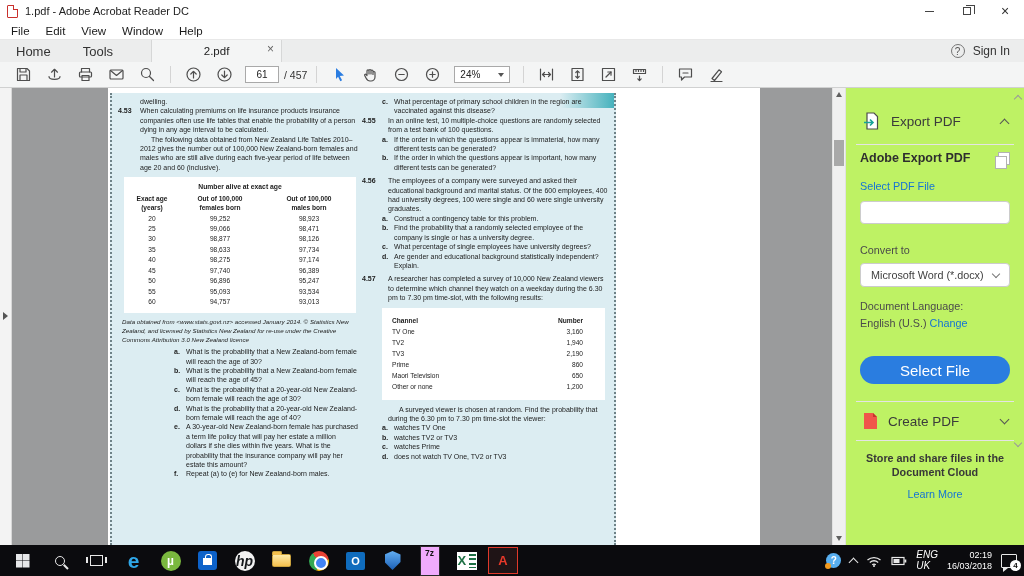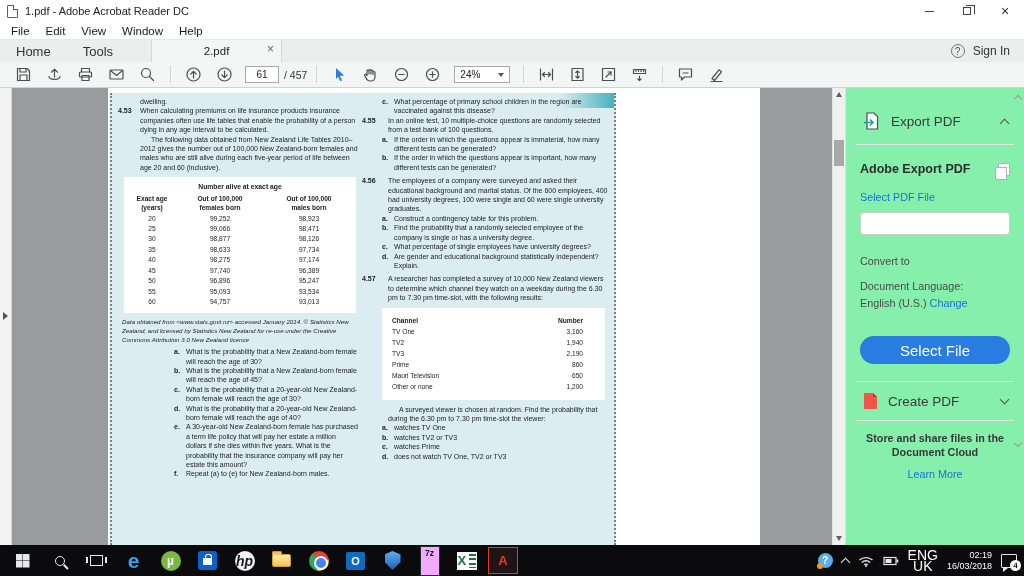--- a/index.html
+++ b/index.html
@@ -80,31 +80,31 @@
   .t2-grid .c1{text-align:right;padding-right:12px;}
   .t2-grid .h1{text-align:right;padding-right:12px;}
 
   
   .doc-scroll{position:absolute;left:832px;top:0;width:13px;height:100%;background:#f0f0f0;border-left:1px solid #e2e2e2;}
   .scr-up{position:absolute;top:4px;left:3px;width:0;height:0;border-left:3.5px solid transparent;border-right:3.5px solid transparent;border-bottom:5px solid #606060;}
   .scr-dn{position:absolute;bottom:4px;left:3px;width:0;height:0;border-left:3.5px solid transparent;border-right:3.5px solid transparent;border-top:5px solid #606060;}
   .scr-thumb{position:absolute;top:52px;left:1px;width:10px;height:26px;background:#a9a9a9;}
 
   
-  .panel{position:absolute;left:845px;top:0;width:179px;height:100%;background:#86efac;border-left:1px solid #e1e1e1;padding:0 14px;}
+  .panel{position:absolute;left:845px;top:0;width:179px;height:100%;background:#bef264;border-left:1px solid #e1e1e1;padding:0 14px;}
   .chev{width:7px;height:7px;border-right:1.5px solid #555;border-bottom:1.5px solid #555;display:inline-block;}
   .chev.up{transform:rotate(-135deg);margin-top:4px;}
   .chev.down{transform:rotate(45deg);margin-bottom:3px;}
   .panel-scroll-up{position:absolute;right:3px;top:8px;width:6px;height:6px;border-right:1.4px solid #9a9a9a;border-bottom:1.4px solid #9a9a9a;transform:rotate(-135deg);}
   .panel-scroll-dn{position:absolute;right:3px;top:352px;width:6px;height:6px;border-right:1.4px solid #9a9a9a;border-bottom:1.4px solid #9a9a9a;transform:rotate(45deg);}
   .panel-header{display:flex;align-items:center;gap:10px;padding:23px 2px 13px;cursor:pointer;}
   .panel-header .ph-title{font-size:13.5px;color:#3b3b3b;}
   .panel-header .chev{margin-left:auto;}
   .pdivider{height:1px;background:#e4e4e4;margin:0 -4px;}
-  .aep-row{display:flex;align-items:center;margin-top:17px;}
+  .aep-row{display:flex;align-items:center;margin-top:6px;}
   .aep-title{font-size:12.5px;font-weight:bold;color:#2e2e2e;}
   .copy-icon{margin-left:auto;width:12px;height:13px;border:1px solid #b2b2b2;background:#fff;position:relative;}
   .copy-icon::before{content:"";position:absolute;left:-4px;top:3px;width:10px;height:11px;border:1px solid #b2b2b2;background:#fff;}
   .desc{margin-top:11px;font-size:10.8px;color:#4b4b4b;line-height:14.5px;width:136px;}
   .linkblue{color:#1574d4;cursor:pointer;}
   .select-link{margin-top:15px;font-size:10.8px;}
   .input-box{margin-top:9px;height:23px;border:1px solid #ccc;border-radius:4px;background:#fff;}
   .convert-label{margin-top:20px;font-size:10.8px;color:#4b4b4b;}
   .select-box{margin-top:7px;height:24px;border:1px solid #ccc;border-radius:4px;background:#fff;display:flex;align-items:center;padding:0 10px;font-size:10.8px;color:#3f3f3f;cursor:pointer;}
   .select-box .chev{width:6px;height:6px;border-color:#777;margin-left:auto;margin-bottom:3px;}
@@ -148,21 +148,21 @@
   .ic-7zip{width:20px;height:30px;background:#f0abfc;border:1px solid #2b2b2b;color:#111;font-weight:bold;font-size:8.5px;line-height:13px;text-align:center;}
   .ic-excel{width:20px;height:18px;background:#fff;color:#1e7145;font-weight:bold;font-size:13px;line-height:18px;padding-left:1px;position:relative;}
   .ic-excel::after{content:"";position:absolute;right:1px;top:2px;width:7px;height:14px;background:repeating-linear-gradient(#1e7145 0 1.5px,transparent 1.5px 4.5px);}
   .tb-acrobat{width:30px;height:27px;border:1.6px solid #e0392b;background:#1f1416;margin:0 3px;}
   .ic-acrobat{color:#e8392a;font-weight:bold;font-size:13px;line-height:13px;}
   .tray{margin-left:auto;display:flex;align-items:center;gap:9px;padding-right:7px;color:#fff;}
   .tray-help{width:15px;height:15px;border-radius:50%;background:#58aff0;color:#fff;font-weight:bold;font-size:10px;line-height:15px;text-align:center;position:relative;}
   .tray-help::after{content:"";position:absolute;left:-1px;bottom:-1px;width:6px;height:6px;border-radius:50%;background:#f29a1e;}
   .tray-chev{width:7px;height:7px;border-left:1.6px solid #e8e8e8;border-top:1.6px solid #e8e8e8;transform:rotate(45deg);margin-top:3px;}
   .tray svg{display:block;}
-  .tray-lang{font-size:14px;line-height:10.5px;text-align:center;}
+  .tray-lang{font-size:10px;line-height:10.5px;font-style:italic;}
   .tray-clock{font-size:9px;line-height:10.5px;text-align:right;}
   .tray-notif{position:relative;width:16px;height:14px;border:1.4px solid #e8e8e8;border-radius:1px;}
   .tray-notif::before{content:"";position:absolute;left:1px;bottom:-5px;width:0;height:0;border-top:4px solid #e8e8e8;border-right:5px solid transparent;}
   .notif-badge{position:absolute;right:-5px;bottom:-4px;width:11px;height:11px;border-radius:50%;background:#fff;color:#111;font-size:8px;font-weight:bold;line-height:11px;text-align:center;}
 </style>
 </head>
 <body>
 
 <div class="titlebar">
   <div class="app-doc-icon"></div>
@@ -524,20 +524,24 @@
     </div>
     <div class="pdivider"></div>
 
     <div class="aep-row">
       <span class="aep-title">Adobe Export PDF</span>
       <span class="copy-icon"></span>
     </div>
     <div class="select-link linkblue">Select PDF File</div>
     <div class="input-box"></div>
     <div class="convert-label">Convert to</div>
+    <div class="select-box">
+      <span>Microsoft Word (*.docx)</span>
+      <span class="chev down"></span>
+    </div>
     <div class="lang-label">Document Language:</div>
     <div class="lang-row">
       <span>English (U.S.)</span>
       <span class="linkblue">Change</span>
     </div>
     <div class="btn-select-file">Select File</div>
 
     <div class="pdivider div2"></div>
     <div class="create-row">
       <svg width="16" height="18">

